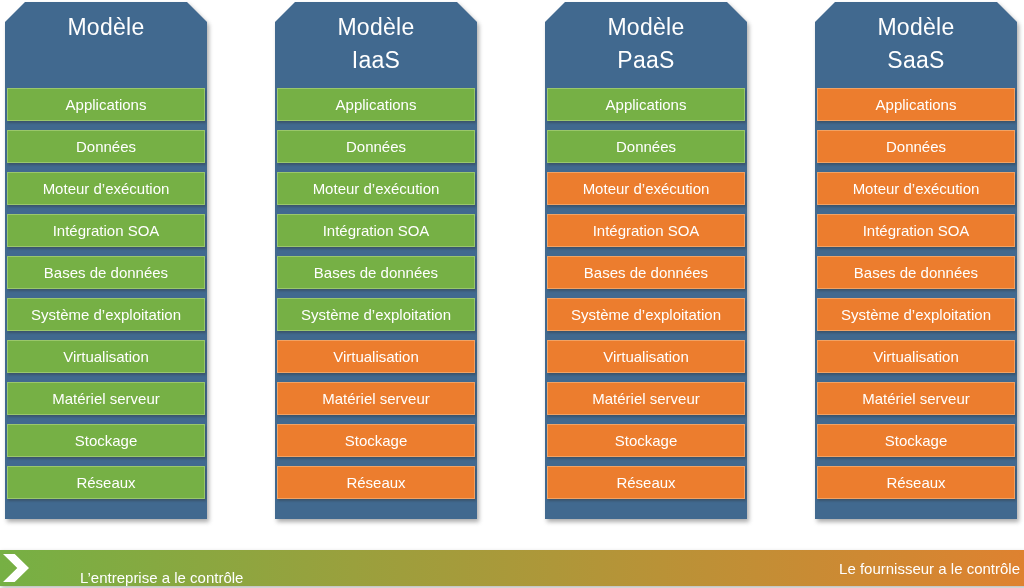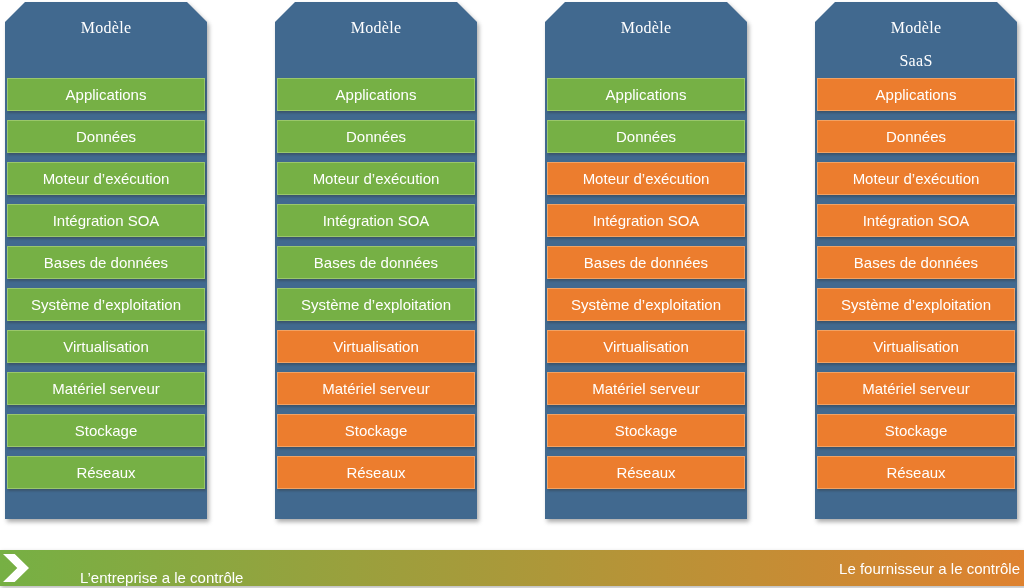--- a/index.html
+++ b/index.html
@@ -26,26 +26,26 @@
   }
   .col {
     width: 100%;
     height: 100%;
     background: var(--column-bg, #41698F);
     clip-path: polygon(20px 0, calc(100% - 20px) 0, 100% 20px, 100% 100%, 0 100%, 0 20px);
   }
   .col-title {
     padding-top: 9px;
     height: 67px;
+    margin-bottom: 10px;
     text-align: center;
     color: #ffffff;
-    font-size: 16px;
+    font-size: 23px;
     line-height: 33px;
     letter-spacing: 0.3px;
-    font-family: Liberation Serif, serif;
   }
   .rows {
     padding: 0 2px;
   }
   .layer {
     height: 33px;
     margin-bottom: 9px;
     display: flex;
     align-items: center;
     justify-content: center;
@@ -130,40 +130,42 @@
             <div class="layer enterprise">Stockage</div>
             <div class="layer enterprise">Réseaux</div>
           </div>
       </div>
     </div>
 
     <div class="col-shadow" style="left: 275px;">
       <div class="col">
         <div class="col-title">
           <div class="t1">Modèle</div>
+          <div class="t2">IaaS</div>
         </div>
         <div class="rows">
             <div class="layer enterprise">Applications</div>
             <div class="layer enterprise">Données</div>
             <div class="layer enterprise">Moteur d’exécution</div>
             <div class="layer enterprise">Intégration SOA</div>
             <div class="layer enterprise">Bases de données</div>
             <div class="layer enterprise">Système d’exploitation</div>
             <div class="layer provider">Virtualisation</div>
             <div class="layer provider">Matériel serveur</div>
             <div class="layer provider">Stockage</div>
             <div class="layer provider">Réseaux</div>
           </div>
       </div>
     </div>
 
     <div class="col-shadow" style="left: 545px;">
       <div class="col">
         <div class="col-title">
           <div class="t1">Modèle</div>
+          <div class="t2">PaaS</div>
         </div>
         <div class="rows">
             <div class="layer enterprise">Applications</div>
             <div class="layer enterprise">Données</div>
             <div class="layer provider">Moteur d’exécution</div>
             <div class="layer provider">Intégration SOA</div>
             <div class="layer provider">Bases de données</div>
             <div class="layer provider">Système d’exploitation</div>
             <div class="layer provider">Virtualisation</div>
             <div class="layer provider">Matériel serveur</div>

